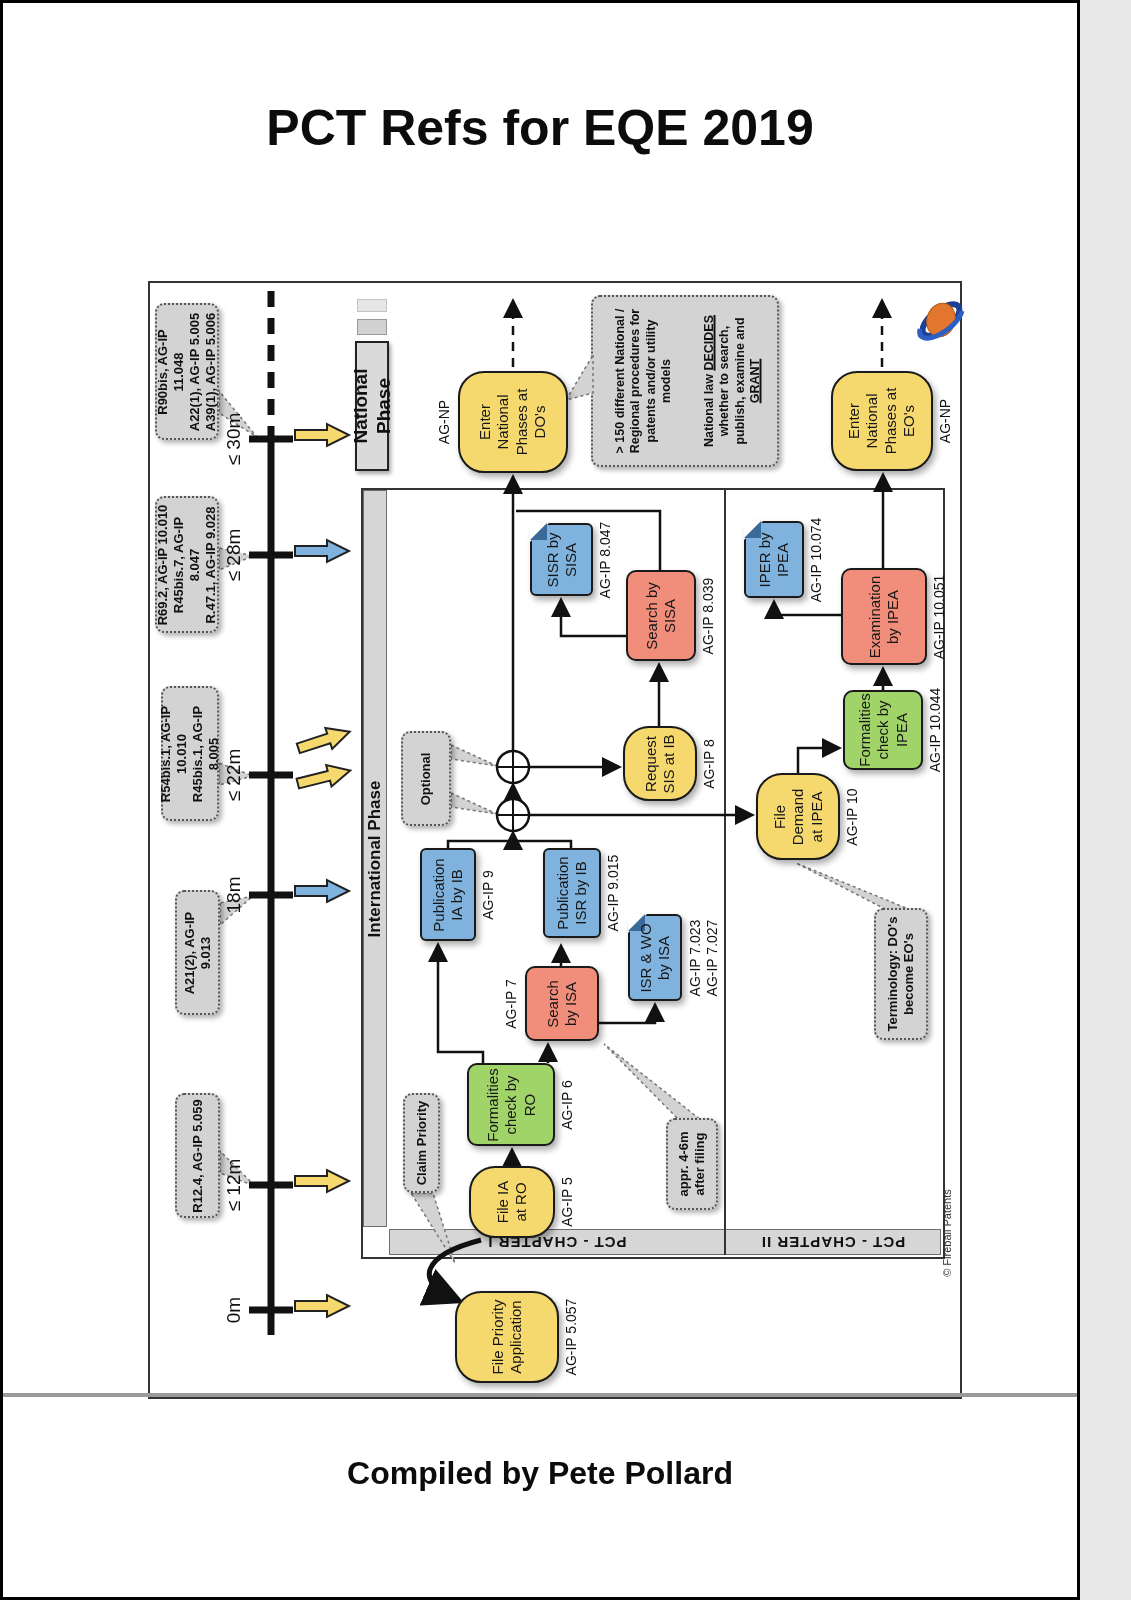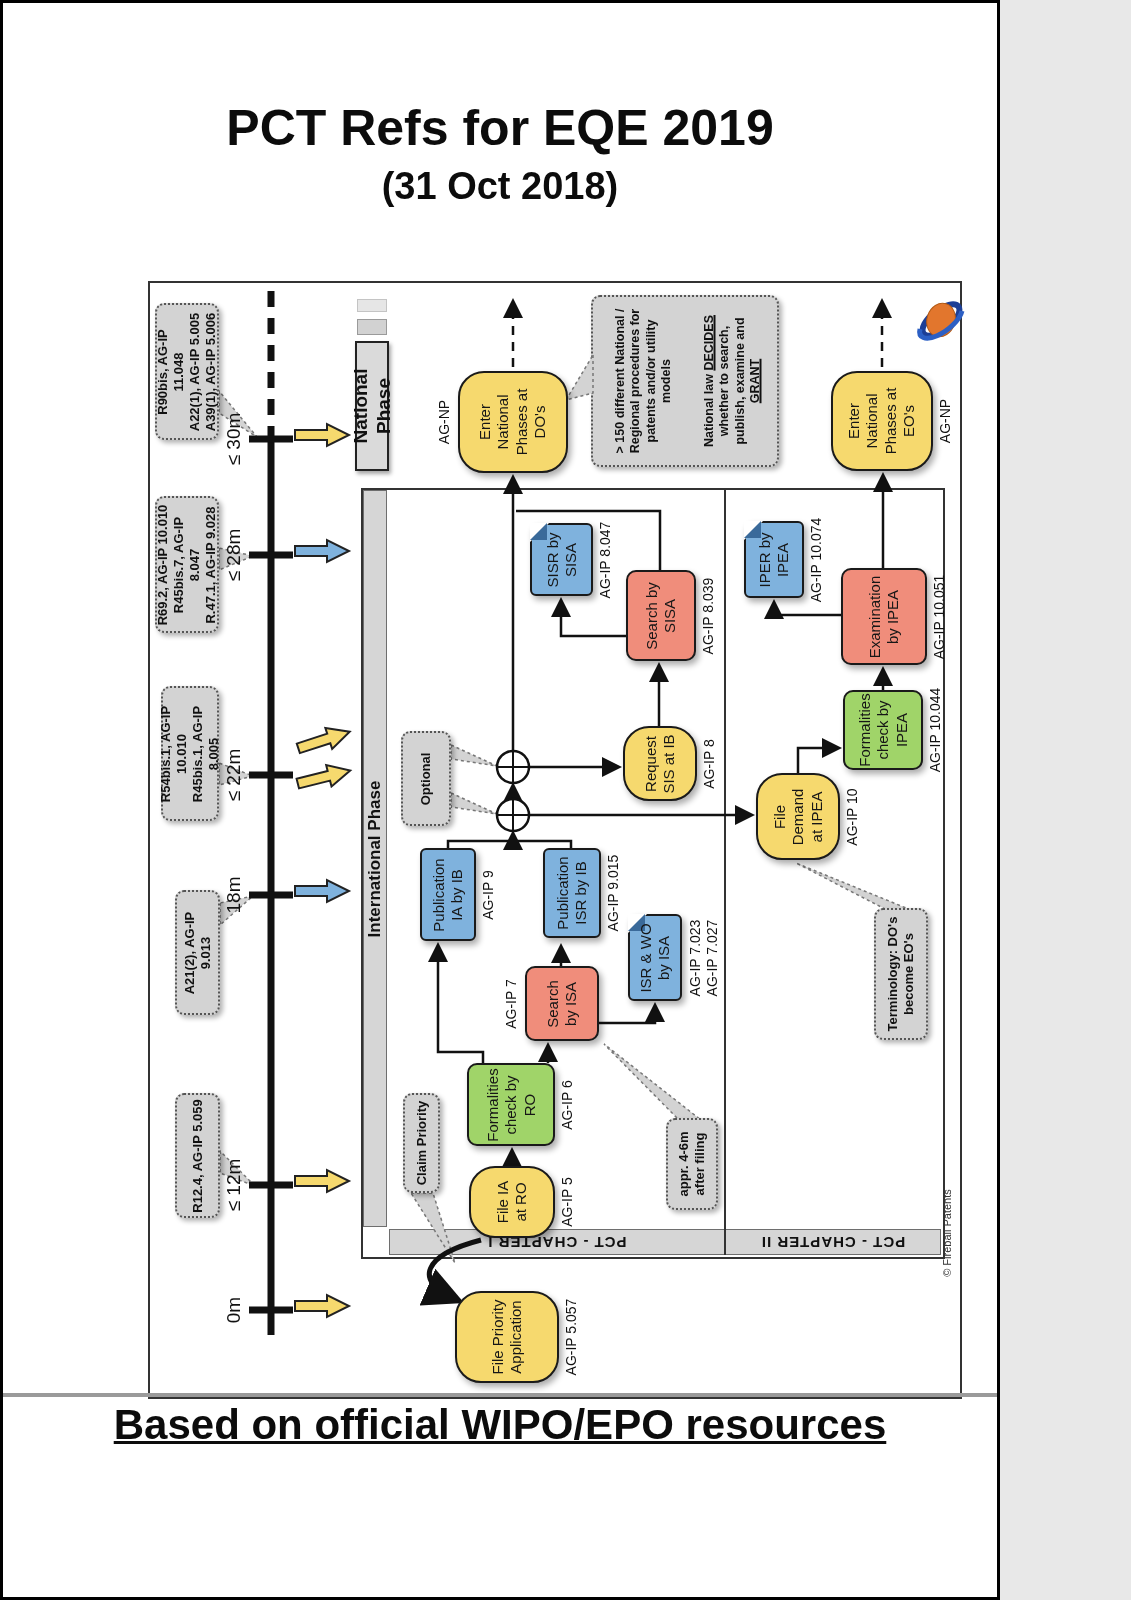--- a/index.html
+++ b/index.html
@@ -1,16 +1,16 @@
 <!DOCTYPE html>
 <html><head>
 <meta charset="utf-8">
 <style>
   html,body{margin:0;padding:0;background:#e8e8e8;}
-  .page{position:relative;width:1000px;height:1600px;background:#ffffff;border:3px solid #000;
+  .page{position:relative;width:1080px;height:1600px;background:#ffffff;border:3px solid #000;
         box-sizing:border-box;overflow:hidden;font-family:"Liberation Sans",sans-serif;color:#111;}
   
   .ttl{position:absolute;width:100%;text-align:center;font-weight:bold;color:#0c0c0c;}
   .t1{top:96px;font-size:50px;}
   .t2{top:162px;font-size:38px;}
   .t3{top:212px;font-size:38px;text-decoration:underline;text-decoration-thickness:3px;}
   .f1{top:1398px;font-size:42px;text-decoration:underline;text-decoration-thickness:3px;}
   .f2{top:1452px;font-size:32px;}
   
   .frame{position:absolute;border:2px solid #333;background:transparent;}
@@ -52,21 +52,20 @@
   .copytext{font-weight:400;font-size:11px;color:#333;}
   svg.layer{position:absolute;left:0;top:0;}
   u{text-decoration-thickness:2px;}
 </style>
 </head>
 <body>
 
 <div class="page">
 
   <div class="ttl t1">PCT Refs for EQE 2019</div>
-  <div class="ttl t2">(31 Oct 2018)</div>
 
   <div class="frame" style="left:145px;top:278px;width:810px;height:1114px;"></div>
   <div class="hr-full"></div>
 
   <div class="fade" style="left:354px;top:296px;width:30px;height:13px;background:#e6e6e6;border:1px solid #c4c4c4;"></div>
   <div class="fade" style="left:354px;top:316px;width:30px;height:16px;background:#d2d2d2;border:1px solid #9a9a9a;"></div>
   <div class="banner" style="left:352px;top:338px;width:34px;height:130px;">
     <div class="rwrap">
         <span class="rtext btxt" style="width:126px;">National Phase</span>
       </div>
@@ -451,14 +450,14 @@
           <span class="rtext ticklab" style="width: 88px;">≤ 12m</span>
         </div>
       </div>
       <div class="ref" style="left: 218px; top: 1262px; width: 26px; height: 90px;">
         <div class="rwrap">
           <span class="rtext ticklab" style="width: 88px;">0m</span>
         </div>
       </div>
     </div>
 
-  <div class="ttl f1">Based on official WIPO/EPO resources</div>
+  <div class="ttl f2">Compiled by Pete Pollard</div>
 </div>
 
 </body></html>

